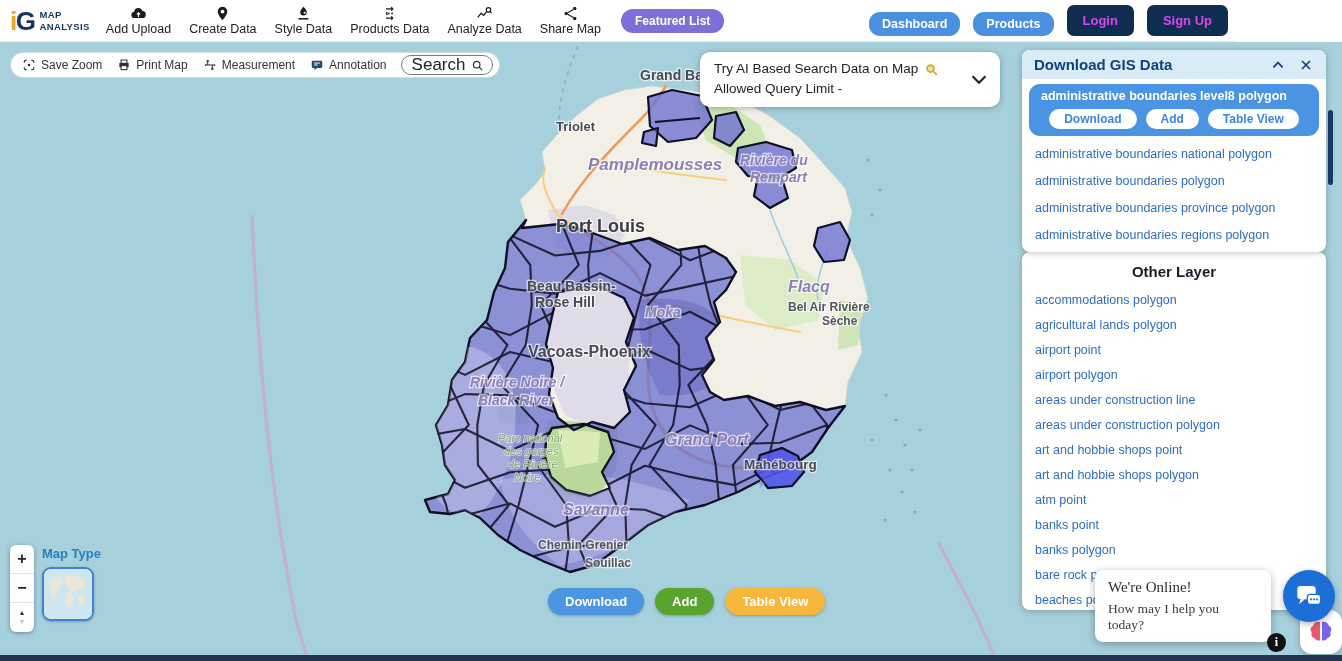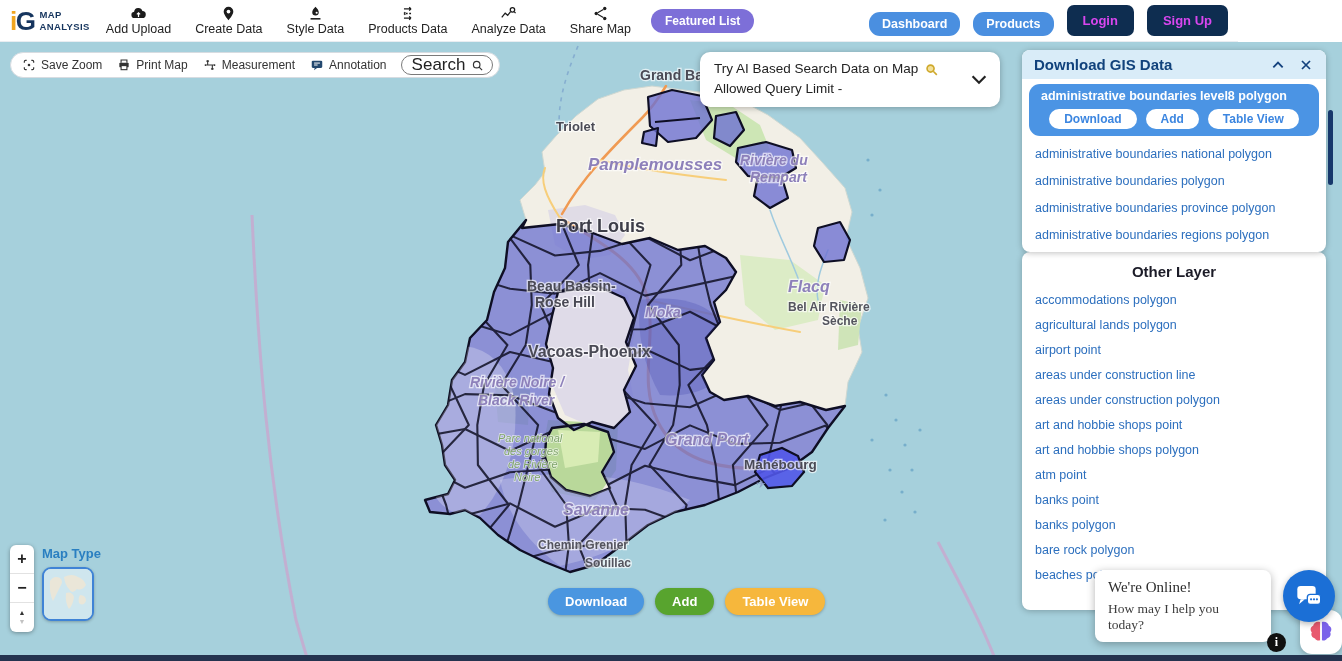--- a/index.html
+++ b/index.html
@@ -5,21 +5,21 @@
 *{box-sizing:border-box;margin:0;padding:0}
 html,body{width:1342px;height:661px;overflow:hidden;font-family:"Liberation Sans",sans-serif;background:#fff}
 #app{position:relative;width:1342px;height:661px}
 
 
 header{position:absolute;top:0;left:0;width:1238px;height:42px;background:#fff;display:flex;align-items:center;padding:0 10px;z-index:30;border-bottom:1px solid #e9edf1}
 .logo{display:flex;align-items:center;gap:5px;margin-right:16px;cursor:pointer}
 .logo-ig{font-size:26px;font-weight:800;letter-spacing:-1.5px;line-height:1}
 .logo-i{color:#f0a51f}.logo-g{color:#16355e}
 .logo-text{display:flex;flex-direction:column;font-size:9.5px;font-weight:700;color:#16355e;line-height:1.2;letter-spacing:.4px}
-.nav-items{display:flex;align-items:flex-end;gap:24px}
+.nav-items{display:flex;align-items:flex-end;gap:18px}
 .nav-item{display:flex;flex-direction:column;align-items:center;gap:0;cursor:pointer;font-size:12.5px;color:#222;line-height:1.2}
 .nav-item .icn,.nav-item .icn svg{width:17px;height:17px;display:block}
 .featured-btn{margin-left:20px;background:#7d6fd8;color:#fff;border:none;border-radius:12px;font-size:12px;font-weight:700;padding:5px 14px;cursor:pointer}
 .nav-right{margin-left:auto;display:flex;gap:13px;align-items:flex-end}
 .pill-blue{background:#4a8fe0;color:#fff;border:none;border-radius:11px;padding:5px 13px;font-size:12.5px;font-weight:700;cursor:pointer}
 .pill-navy{background:#0e2d50;color:#d946ef;border:none;border-radius:7px;padding:8px 16px;font-size:13px;font-weight:700;cursor:pointer}
 
 
 .map-wrap{position:absolute;top:42px;left:0;width:1342px;height:619px;background:#a6d0dc}
 #map-svg{position:absolute;left:0;top:0}
@@ -408,20 +408,21 @@
         </div>
     </aside>
     <div class="scroll-thumb"></div>
 
     <aside class="other-panel">
       <div class="other-title">Other Layer</div>
       <div class="other-list" id="other-list">
           <div class="g-item">accommodations polygon</div>
           <div class="g-item">agricultural lands polygon</div>
           <div class="g-item">airport point</div>
+          <div class="g-item">airport polygon</div>
           <div class="g-item">areas under construction line</div>
           <div class="g-item">areas under construction polygon</div>
           <div class="g-item">art and hobbie shops point</div>
           <div class="g-item">art and hobbie shops polygon</div>
           <div class="g-item">atm point</div>
           <div class="g-item">banks point</div>
           <div class="g-item">banks polygon</div>
           <div class="g-item">bare rock polygon</div>
           <div class="g-item">beaches point</div>
         </div>

